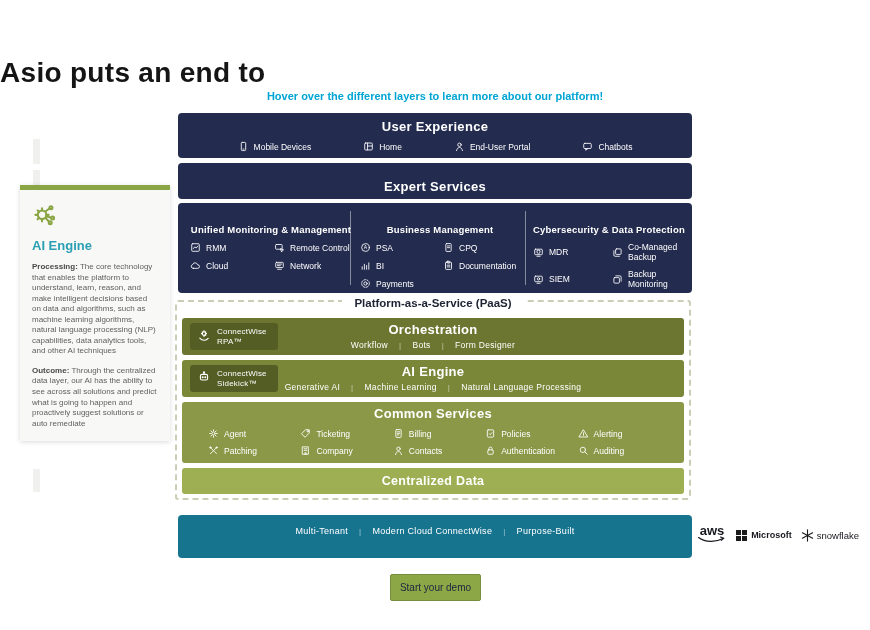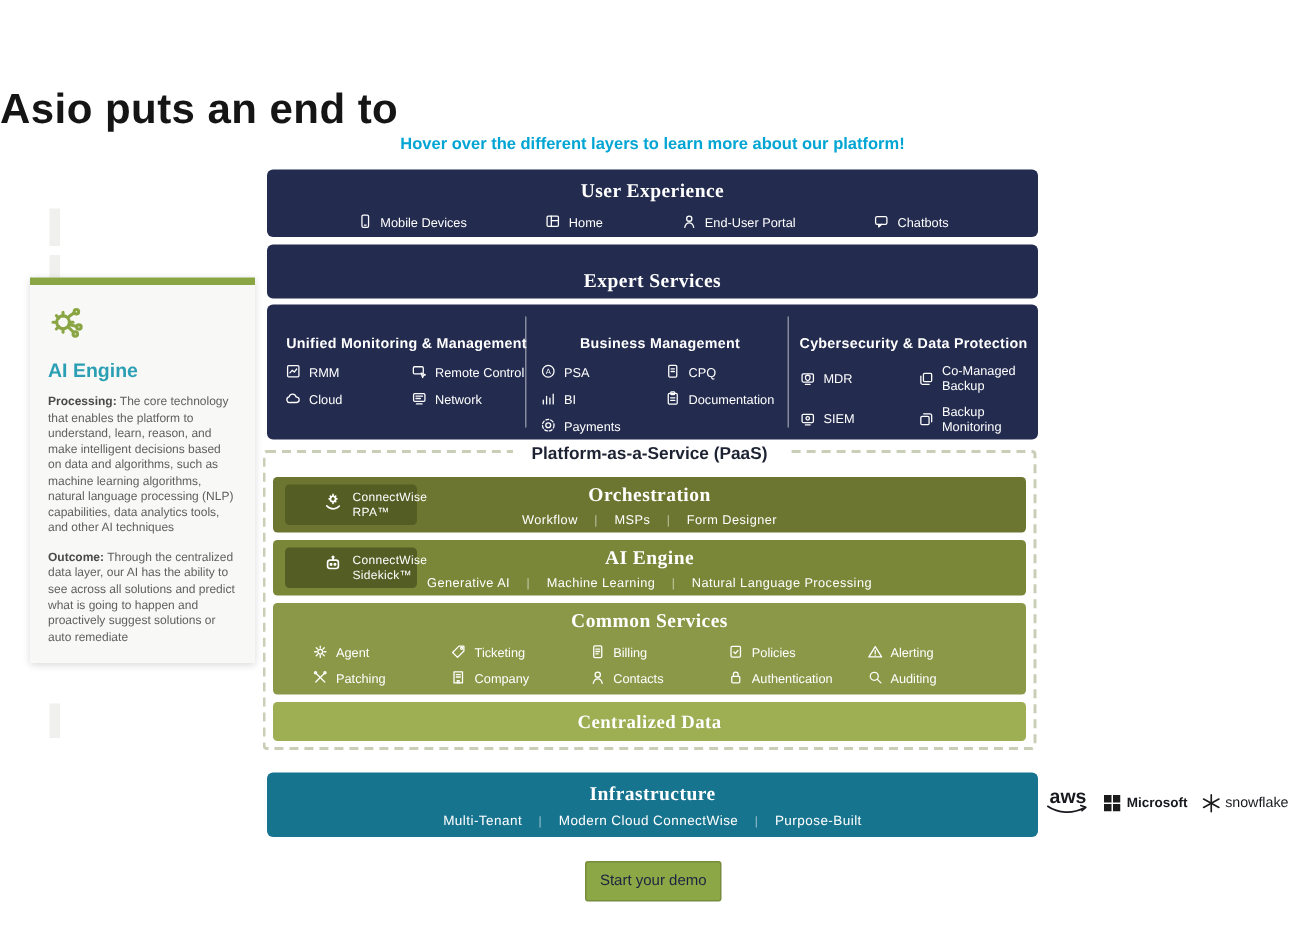--- a/index.html
+++ b/index.html
@@ -5,21 +5,21 @@
   html,body{margin:0;padding:0;background:#fff;}
   #page{position:relative;width:870px;height:630px;background:#fff;overflow:hidden;
         font-family:"Liberation Sans","DejaVu Sans",sans-serif;}
   
   .title{position:absolute;top:16px;left:0;right:0;text-align:left;
          font-weight:700;font-size:28px;line-height:1.2;color:#151515;letter-spacing:.3px;margin-top:40px;}
   .subtitle{position:absolute;top:90px;left:0;right:0;text-align:center;
             font-size:11px;font-weight:700;color:var(--teal-accent);}
   
   .band{position:absolute;left:178px;width:514px;border-radius:4px;color:#fff;box-sizing:border-box;}
-  .band-title{font-weight:700;font-size:13px;text-align:center;letter-spacing:.3px;font-family:Liberation Serif, serif;}
+  .band-title{font-weight:700;font-size:13px;text-align:center;letter-spacing:.3px;}
   .pipe-row{display:flex;justify-content:center;align-items:center;font-size:8.5px;letter-spacing:.3px;}
   .pipe-row .sep{opacity:.55;margin:0 11px;font-size:8px;}
   .item{display:flex;align-items:center;gap:5px;font-size:8.5px;white-space:pre-line;}
   .item .ic{display:inline-flex;flex:none;color:#fff;}
   
   .band-ue{top:113px;height:45px;background:var(--navy);padding-top:6px;}
   .band-ue .row{display:flex;justify-content:center;gap:52px;margin-top:7px;}
   .band-es{top:163px;height:36px;background:var(--navy);padding-top:16px;}
   .band-es .pipe-row{margin-top:4px;}
   .band-sol{top:203px;height:90px;background:var(--navy);padding-top:5px;}
@@ -35,21 +35,21 @@
         border:2px dashed var(--dash);border-radius:3px;box-sizing:border-box;}
   .paas-label{position:absolute;top:-9px;left:0;right:0;text-align:center;}
   .paas-label span{background:#fff;padding:0 12px;font-weight:700;font-size:11.5px;color:#1d2333;}
   .paas .band{left:5px;width:502px;border-radius:3px;}
   .band-orch{top:16px;height:37px;background:var(--olive1);padding-top:4px;}
   .band-ai{top:58px;height:37px;background:var(--olive2);padding-top:4px;}
   .band-cs{top:100px;height:61px;background:var(--olive3);padding-top:4px;}
   .band-cd{top:166px;height:26px;background:var(--olive4);}
   .band-cd .band-title{line-height:26px;font-size:12.5px;}
   .badge{position:absolute;left:8px;top:5px;bottom:5px;width:88px;background:var(--badge);
-         border-radius:3px;display:flex;align-items:center;gap:6px;padding:0 25px;box-sizing:border-box;}
+         border-radius:3px;display:flex;align-items:center;gap:6px;padding:0 7px;box-sizing:border-box;}
   .badge .btxt{font-size:8px;line-height:1.25;letter-spacing:.2px;}
   .cs-grid{display:grid;grid-template-columns:repeat(5,1fr);row-gap:6px;
            padding:7px 14px 0 26px;}
   
   .band-infra{top:515px;height:43px;background:var(--infra);padding-top:6px;}
   .band-infra .pipe-row{margin-top:5px;font-size:9px;}
   
   .tooltip-card{position:absolute;left:20px;top:185px;width:150px;background:#f8f8f6;
                 box-shadow:0 1px 5px rgba(0,0,0,.15);}
   .tooltip-bar{height:5px;background:var(--green);}
@@ -240,21 +240,21 @@
               <path d="M7 2.6v1M7 7.6v1M4.4 5.6h1M8.6 5.6h1M5.2 3.8l.7.7M8.1 6.7l.7.7M8.8 3.8l-.7.7"></path>
               <path d="M2.8 10.2c1.3 1.5 3.2 2.2 5 2 1.4-.2 2.6-.8 3.4-1.8"></path>
             </svg></span>
         <span class="btxt"><span>ConnectWise</span><br>
         <span>RPA™</span></span>
       </div>
       <div class="band-title">Orchestration</div>
       <div class="pipe-row" id="orch-items" style="margin-top:3px">
           <span>Workflow</span>
           <span class="sep">|</span>
-          <span>MSPs</span>
+          <span>Bots</span>
           <span class="sep">|</span>
           <span>Form Designer</span>
         </div>
     </div>
 
     <div class="band band-ai">
       <div class="badge">
         <span class="ic"><svg width="14" height="14" viewBox="0 0 14 14" fill="none" stroke="currentColor" stroke-width="1.1" stroke-linecap="round" stroke-linejoin="round">
               <rect x="3.4" y="4.4" width="7.2" height="5.6" rx="1.6"></rect>
               <circle cx="5.7" cy="7.2" r=".5"></circle>
@@ -327,21 +327,20 @@
           <div class="item"><span class="ic"><svg width="11" height="11" viewBox="0 0 14 14" fill="none" stroke="currentColor" stroke-width="1.1" stroke-linecap="round" stroke-linejoin="round">
                 <circle cx="6.2" cy="6.2" r="3.4"></circle>
                 <line x1="8.8" y1="8.8" x2="11.8" y2="11.8"></line>
               </svg></span><span>Auditing</span></div>
         </div>
     </div>
   </div>
 
 
   <div class="band band-infra">
-    <div class="band-title">Infrastructure</div>
     <div class="pipe-row" id="infra-items">
         <span>Multi-Tenant</span>
         <span class="sep">|</span>
         <span>Modern Cloud ConnectWise</span>
         <span class="sep">|</span>
         <span>Purpose-Built</span>
       </div>
   </div>
 
   <div class="partners" id="partners">

